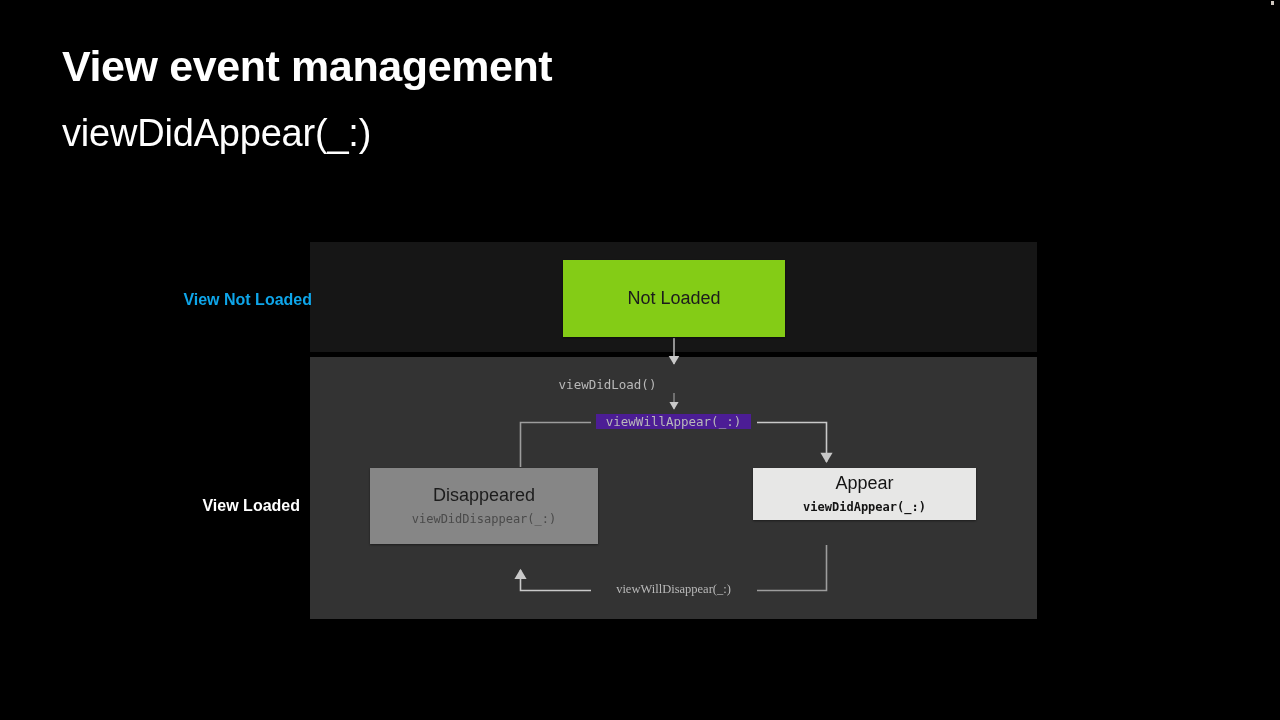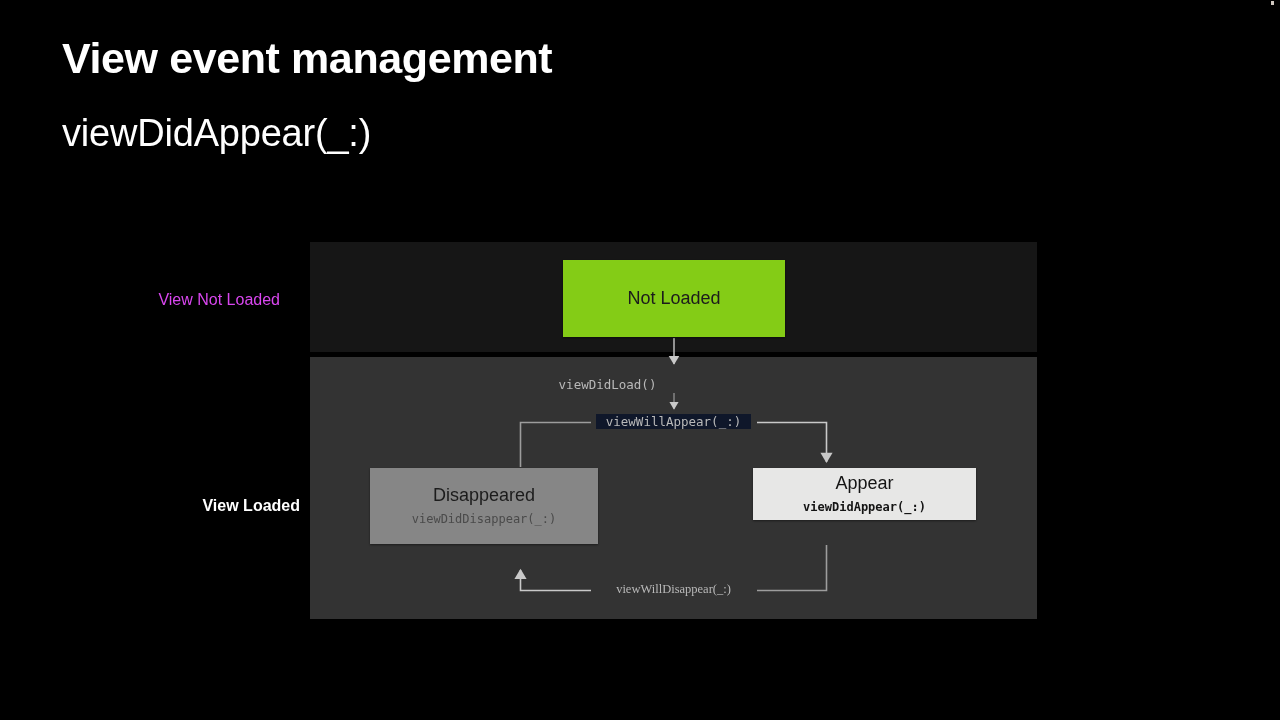--- a/index.html
+++ b/index.html
@@ -13,21 +13,21 @@
     position: relative;
     overflow: hidden;
     font-family: "Liberation Sans", sans-serif;
     -webkit-font-smoothing: antialiased;
   }
 
   
   .slide-title {
     position: absolute;
     left: 62px;
-    top: 36px;
+    top: 44px;
     font-size: 43px;
     font-weight: bold;
     color: #ffffff;
     letter-spacing: -0.4px;
     line-height: 1.05;
     white-space: nowrap;
   }
   .slide-subtitle {
     position: absolute;
     left: 62px;
@@ -41,24 +41,24 @@
   }
 
   
   .row-label {
     position: absolute;
     font-size: 16px;
     white-space: nowrap;
     text-align: right;
   }
   .row-label.not-loaded {
-    right: 1000px;
+    right: 968px;
     top: 291px;
-    color: #d946ef;
-    font-weight: normal;
+    color: #0ea5e9;
+    font-weight: bold;
   }
   .row-label.loaded {
     right: 980px;
     top: 497px;
     color: #ffffff;
     font-weight: bold;
   }
 
   
   .panel {
@@ -203,21 +203,21 @@
   <g>
     <path d="M826.5,545 L826.5,590.5 L757,590.5" fill="none" stroke="#9d9d9d" stroke-width="1.6"></path>
     <path d="M591,590.5 L520.5,590.5 L520.5,570" fill="none" stroke="#c9c9c9" stroke-width="1.6" marker-end="url(#arrowUp)"></path>
   </g>
 </svg>
 
 <div class="edge-label lbl-did-load" style="left:310px;width:595px;">
   <span style="background:#333333;">viewDidLoad()</span>
 </div>
 <div class="edge-label lbl-will-appear" style="left:310px;width:727px;">
-  <span style="background:#0f172a;">viewWillAppear(_:)</span>
+  <span style="background:#4c1d95;">viewWillAppear(_:)</span>
 </div>
 <div class="edge-label lbl-will-disappear" style="left:310px;width:727px;">
   <span style="background:#333333;">viewWillDisappear(_:)</span>
 </div>
 
 <div class="state-box box-not-loaded">
   <div class="state-title">Not Loaded</div>
 </div>
 
 <div class="state-box box-disappeared">

